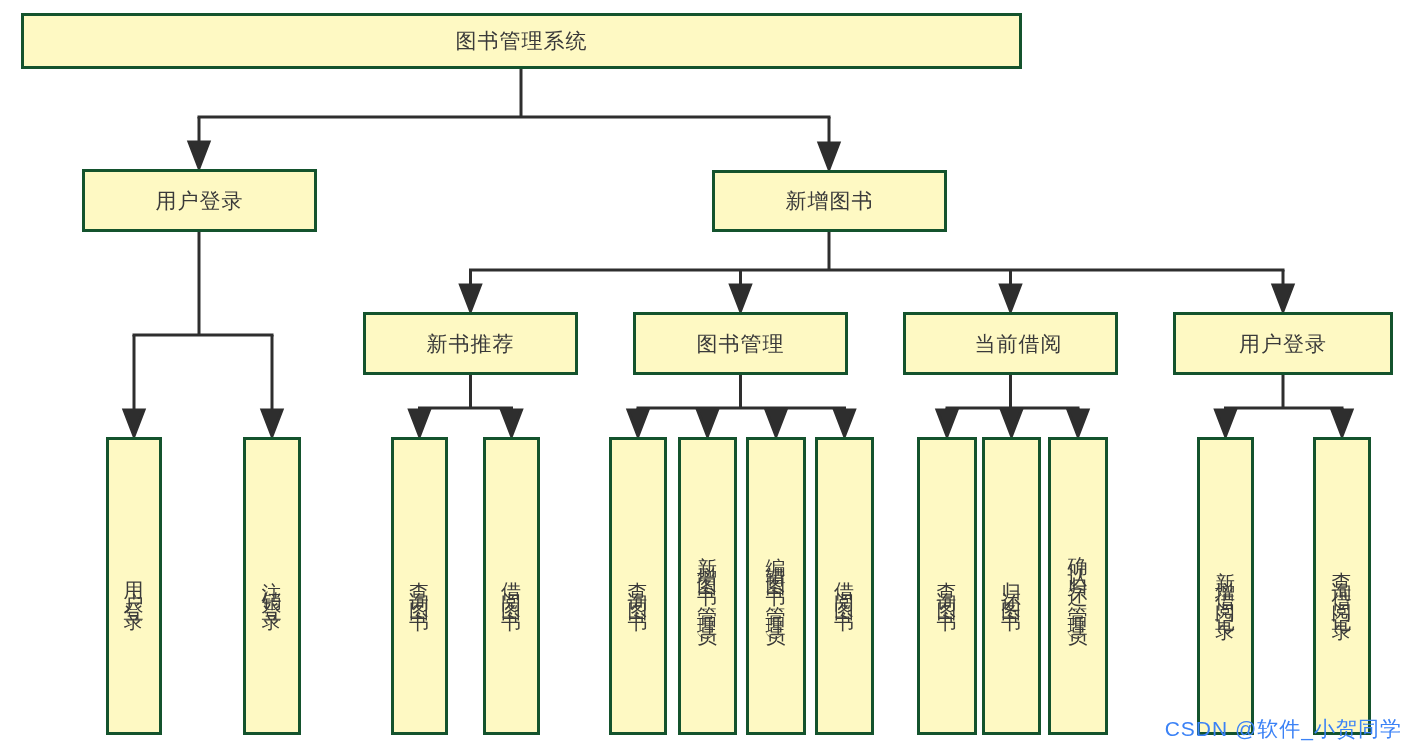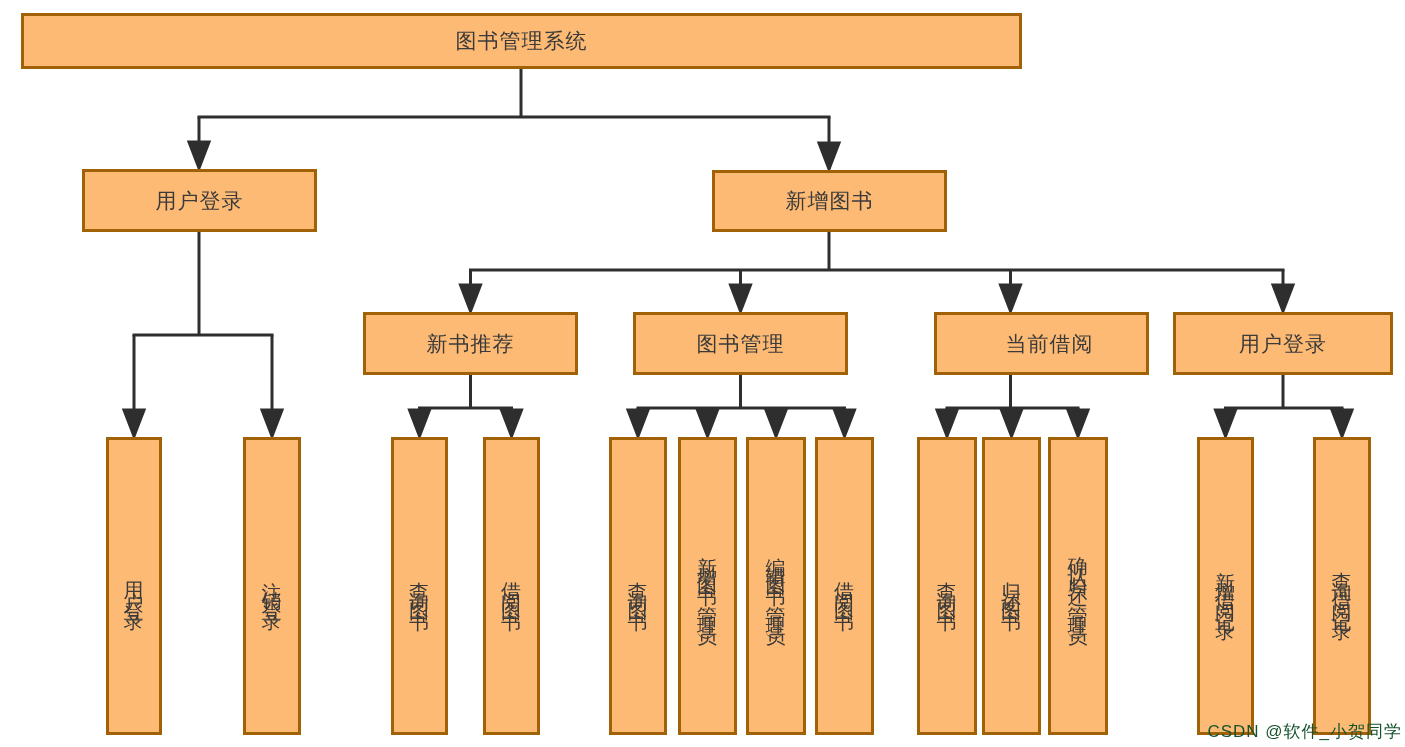--- a/index.html
+++ b/index.html
@@ -18,22 +18,22 @@
   #connectors {
     position: absolute;
     left: 0;
     top: 0;
     width: 1405px;
     height: 747px;
   }
   .node {
     position: absolute;
     box-sizing: border-box;
-    border: 3px solid #a16207;
-    background: #fdba74;
+    border: 3px solid #14532d;
+    background: #fef9c3;
     display: flex;
     align-items: center;
     justify-content: center;
     color: #3a3a3a;
   }
   .node.h .label {
     font-size: 21px;
     letter-spacing: 1px;
     white-space: nowrap;
   }
@@ -47,44 +47,44 @@
   }
   
   .n-root   { left: 21px;  top: 13px;  width: 1001px; height: 56px; }
   
   .n-login  { left: 82px;  top: 169px; width: 235px; height: 63px; }
   .n-mgmt   { left: 712px; top: 170px; width: 235px; height: 62px; }
   
   .n-l3     { top: 312px; height: 63px; font-family: Liberation Mono, monospace; }
   .n-newbook{ left: 363px;  width: 215px; }
   .n-borrow { left: 633px;  width: 215px; }
-  .n-current{ left: 934px;  width: 215px; padding-left: 16px; }
+  .n-current{ left: 903px;  width: 215px; padding-left: 16px; }
   .n-records{ left: 1173px; width: 220px; }
   
   .leaf     { top: 437px; height: 298px; }
   .lf1  { left: 106px;  width: 56px; }
   .lf2  { left: 243px;  width: 58px; }
   .lf3  { left: 391px;  width: 57px; }
   .lf4  { left: 483px;  width: 57px; }
   .lf5  { left: 609px;  width: 58px; }
   .lf6  { left: 678px;  width: 59px; }
   .lf7  { left: 746px;  width: 60px; }
   .lf8  { left: 815px;  width: 59px; }
   .lf9  { left: 917px;  width: 60px; }
   .lf10 { left: 982px;  width: 59px; }
   .lf11 { left: 1048px; width: 60px; }
   .lf12 { left: 1197px; width: 57px; }
   .lf13 { left: 1313px; width: 58px; }
   #watermark {
     position: absolute;
     right: 3px;
     bottom: 4px;
-    font-size: 17px;
+    font-size: 21px;
     letter-spacing: 1px;
-    color: #14532d;
+    color: #3b82f6;
     z-index: 5;
     white-space: nowrap;
   }
 </style>
 </head>
 <body>
 
 <div id="canvas">
 
   <svg id="connectors" viewBox="0 0 1405 747" xmlns="http://www.w3.org/2000/svg">

